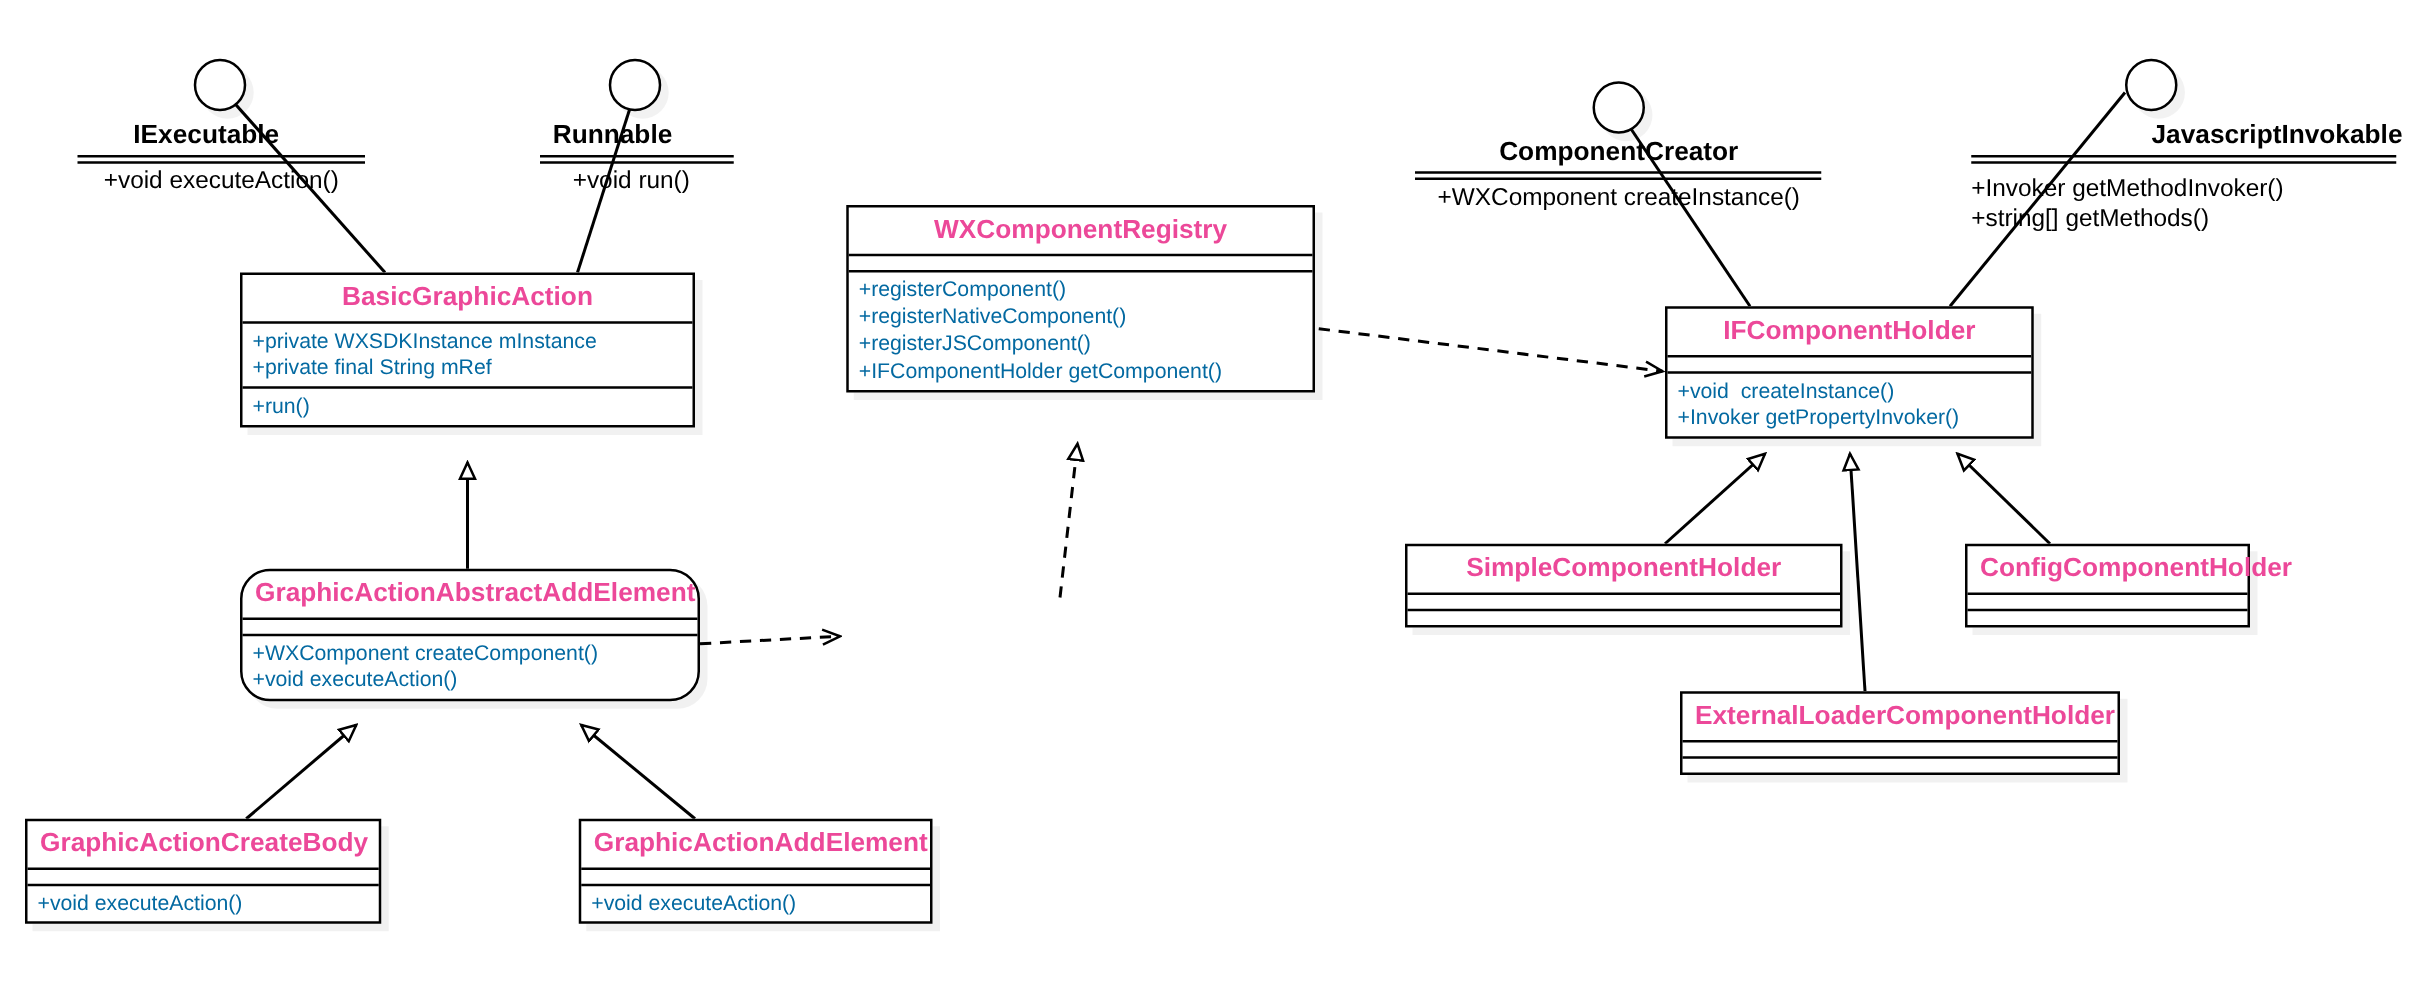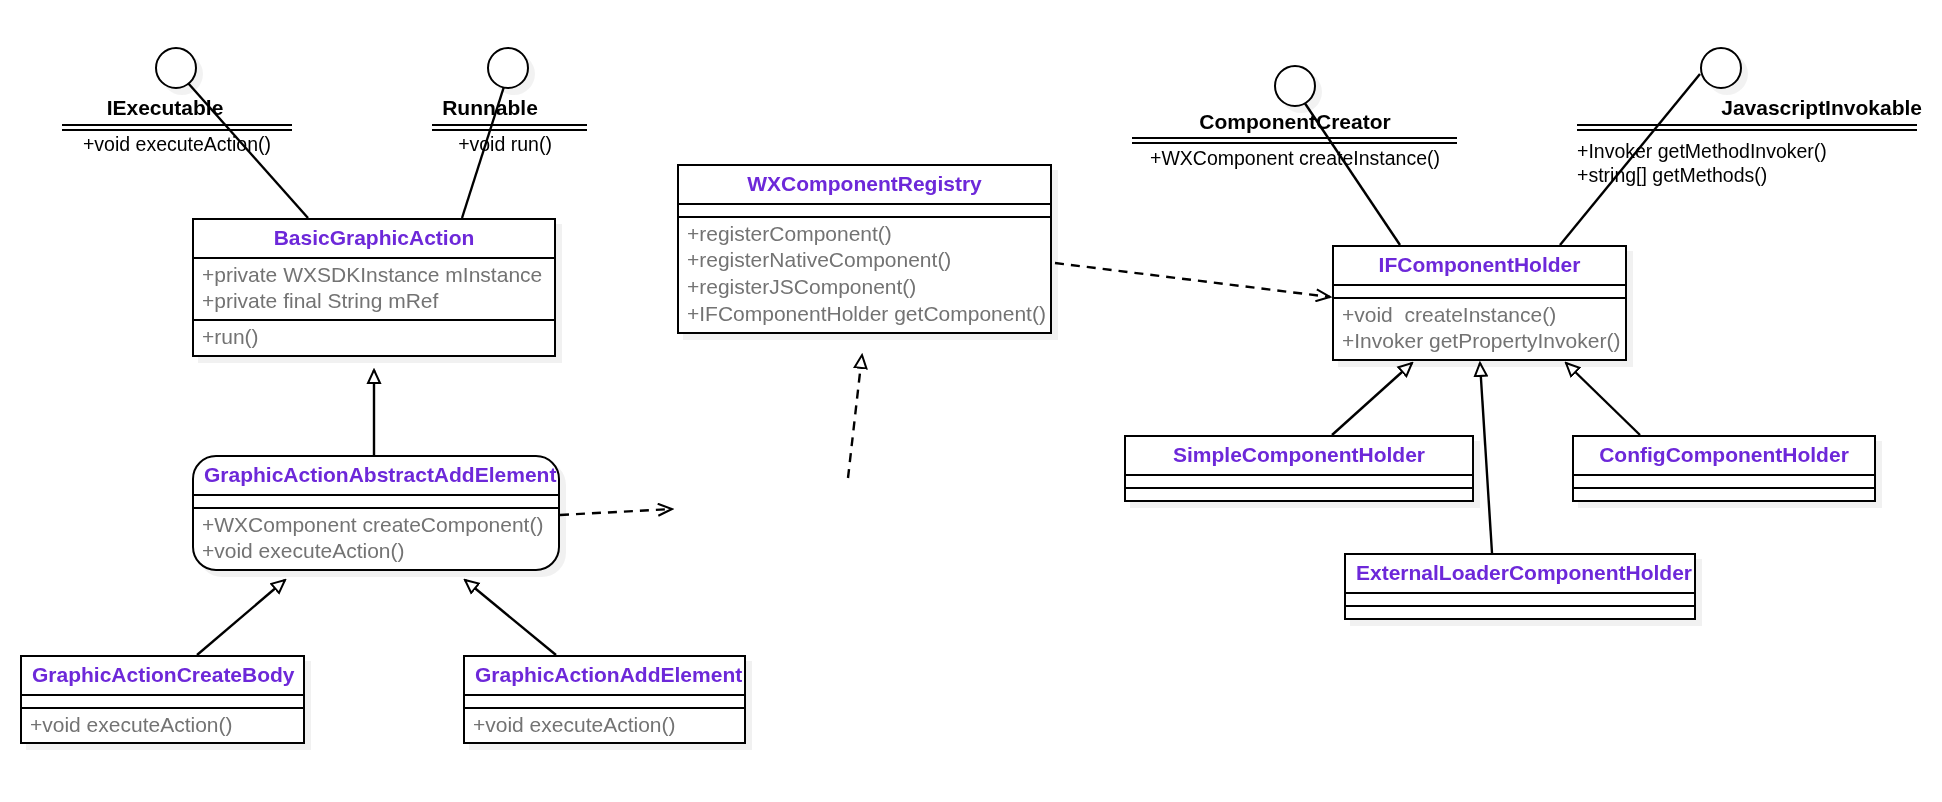--- a/index.html
+++ b/index.html
@@ -35,31 +35,31 @@
     box-sizing: border-box;
     background: #ffffff;
     border: 2px solid #000000;
     box-shadow: 6px 6px 0 rgba(0,0,0,0.055);
     z-index: 5;
   }
   .uml-title {
     font-weight: bold;
     font-size: 21px;
     text-align: center;
-    color: #6d28d9;
+    color: #ec4899;
     padding: 6px 10px 7px 10px;
     line-height: 1.12;
     white-space: nowrap;
   }
   .uml-compartment {
     border-top: 2px solid #000000;
     padding: 3px 8px 4px 8px;
-    font-size: 21px;
+    font-size: 17px;
     line-height: 1.28;
-    color: #737373;
+    color: #0369a1;
     white-space: nowrap;
   }
   .uml-compartment.empty {
     padding: 0;
     height: 11px;
   }
   .uml-compartment .member {
     display: block;
     white-space: pre;
   }
@@ -241,21 +241,21 @@
       <span class="member">+Invoker getPropertyInvoker()</span>
     </div>
   </div>
 
   <div class="uml-class" style="left:1124px; top:435px; width:350px;">
     <div class="uml-title">SimpleComponentHolder</div>
     <div class="uml-compartment empty"></div>
     <div class="uml-compartment empty"></div>
   </div>
 
-  <div class="uml-class" style="left:1572px; top:435px; width:304px;">
+  <div class="uml-class" style="left:1572px; top:435px; width:228px;">
     <div class="uml-title">ConfigComponentHolder</div>
     <div class="uml-compartment empty"></div>
     <div class="uml-compartment empty"></div>
   </div>
 
   <div class="uml-class" style="left:1344px; top:553px; width:352px;">
     <div class="uml-title">ExternalLoaderComponentHolder</div>
     <div class="uml-compartment empty"></div>
     <div class="uml-compartment empty"></div>
   </div>

